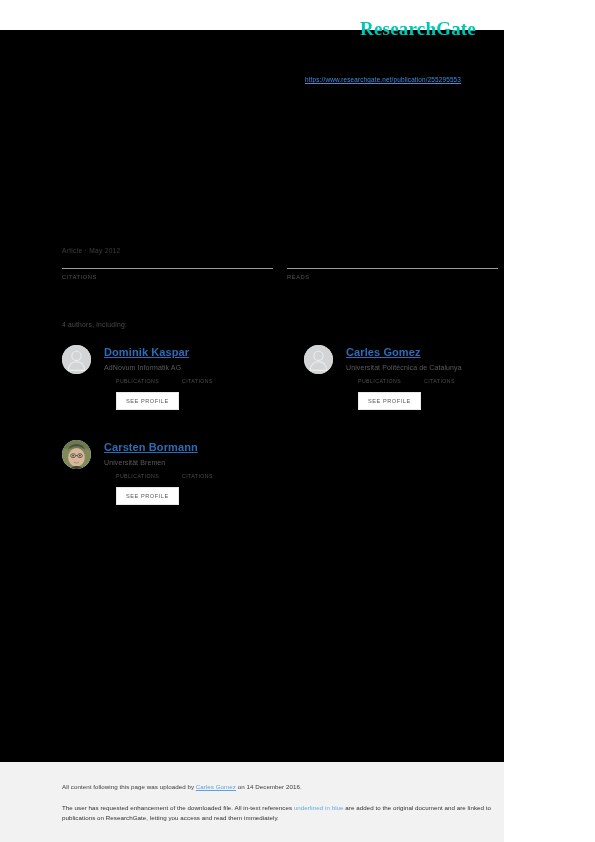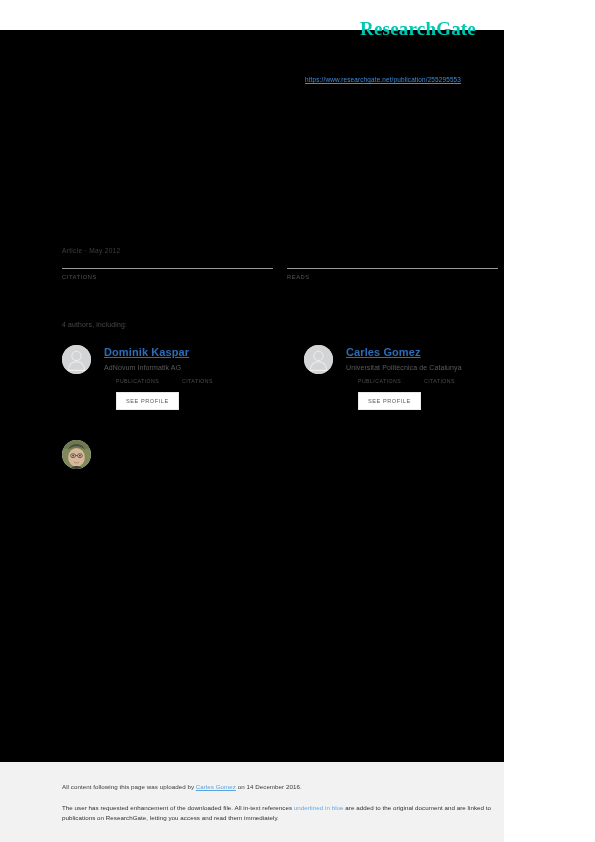--- a/index.html
+++ b/index.html
@@ -340,20 +340,35 @@
             <ellipse cx="15.3" cy="21.6" rx="3.4" ry="2.7" fill="none" stroke="#4a4a46" stroke-width="1.1"></ellipse>
             <ellipse cx="24.7" cy="21.6" rx="3.4" ry="2.7" fill="none" stroke="#4a4a46" stroke-width="1.1"></ellipse>
             <line x1="18.7" y1="21.4" x2="21.3" y2="21.4" stroke="#4a4a46" stroke-width="1.1"></line>
             <ellipse cx="15.3" cy="21.6" rx="1.1" ry="1.1" fill="#2e2e2c"></ellipse>
             <ellipse cx="24.7" cy="21.6" rx="1.1" ry="1.1" fill="#2e2e2c"></ellipse>
             <path d="M16.5 30.5 C18.2 32 21.8 32 23.5 30.5" fill="none" stroke="#a8806a" stroke-width="1.1"></path>
             <path d="M12 40 C13 34.5 27 34.5 28 40 Z" fill="#3d3d3a"></path>
           </g>
         </svg>
       </div>
+      <div class="author-body">
+        <a class="author-name" href="#">Carsten Bormann</a>
+        <div class="author-affil">Universität Bremen</div>
+        <div class="author-stats">
+          <div class="author-stat">
+            <div class="author-stat-value"></div>
+            <div class="author-stat-label">PUBLICATIONS</div>
+          </div>
+          <div class="author-stat">
+            <div class="author-stat-value"></div>
+            <div class="author-stat-label">CITATIONS</div>
+          </div>
+        </div>
+        <div class="see-profile-btn">SEE PROFILE</div>
+      </div>
     </div>
 
   </div>
 
   <div class="footer">
     <div class="footer-line-1"><span>All content following this page was uploaded by </span><a class="inline-link" href="#">Carles Gomez</a><span> on 14 December 2016.</span></div>
     <div class="footer-para"><span>The user has requested enhancement of the downloaded file. All in-text references </span><span class="inline-link-2">underlined in blue</span><span> are added to the original document and are linked to publications on ResearchGate, letting you access and read them immediately.</span></div>
   </div>
 
 </div>

